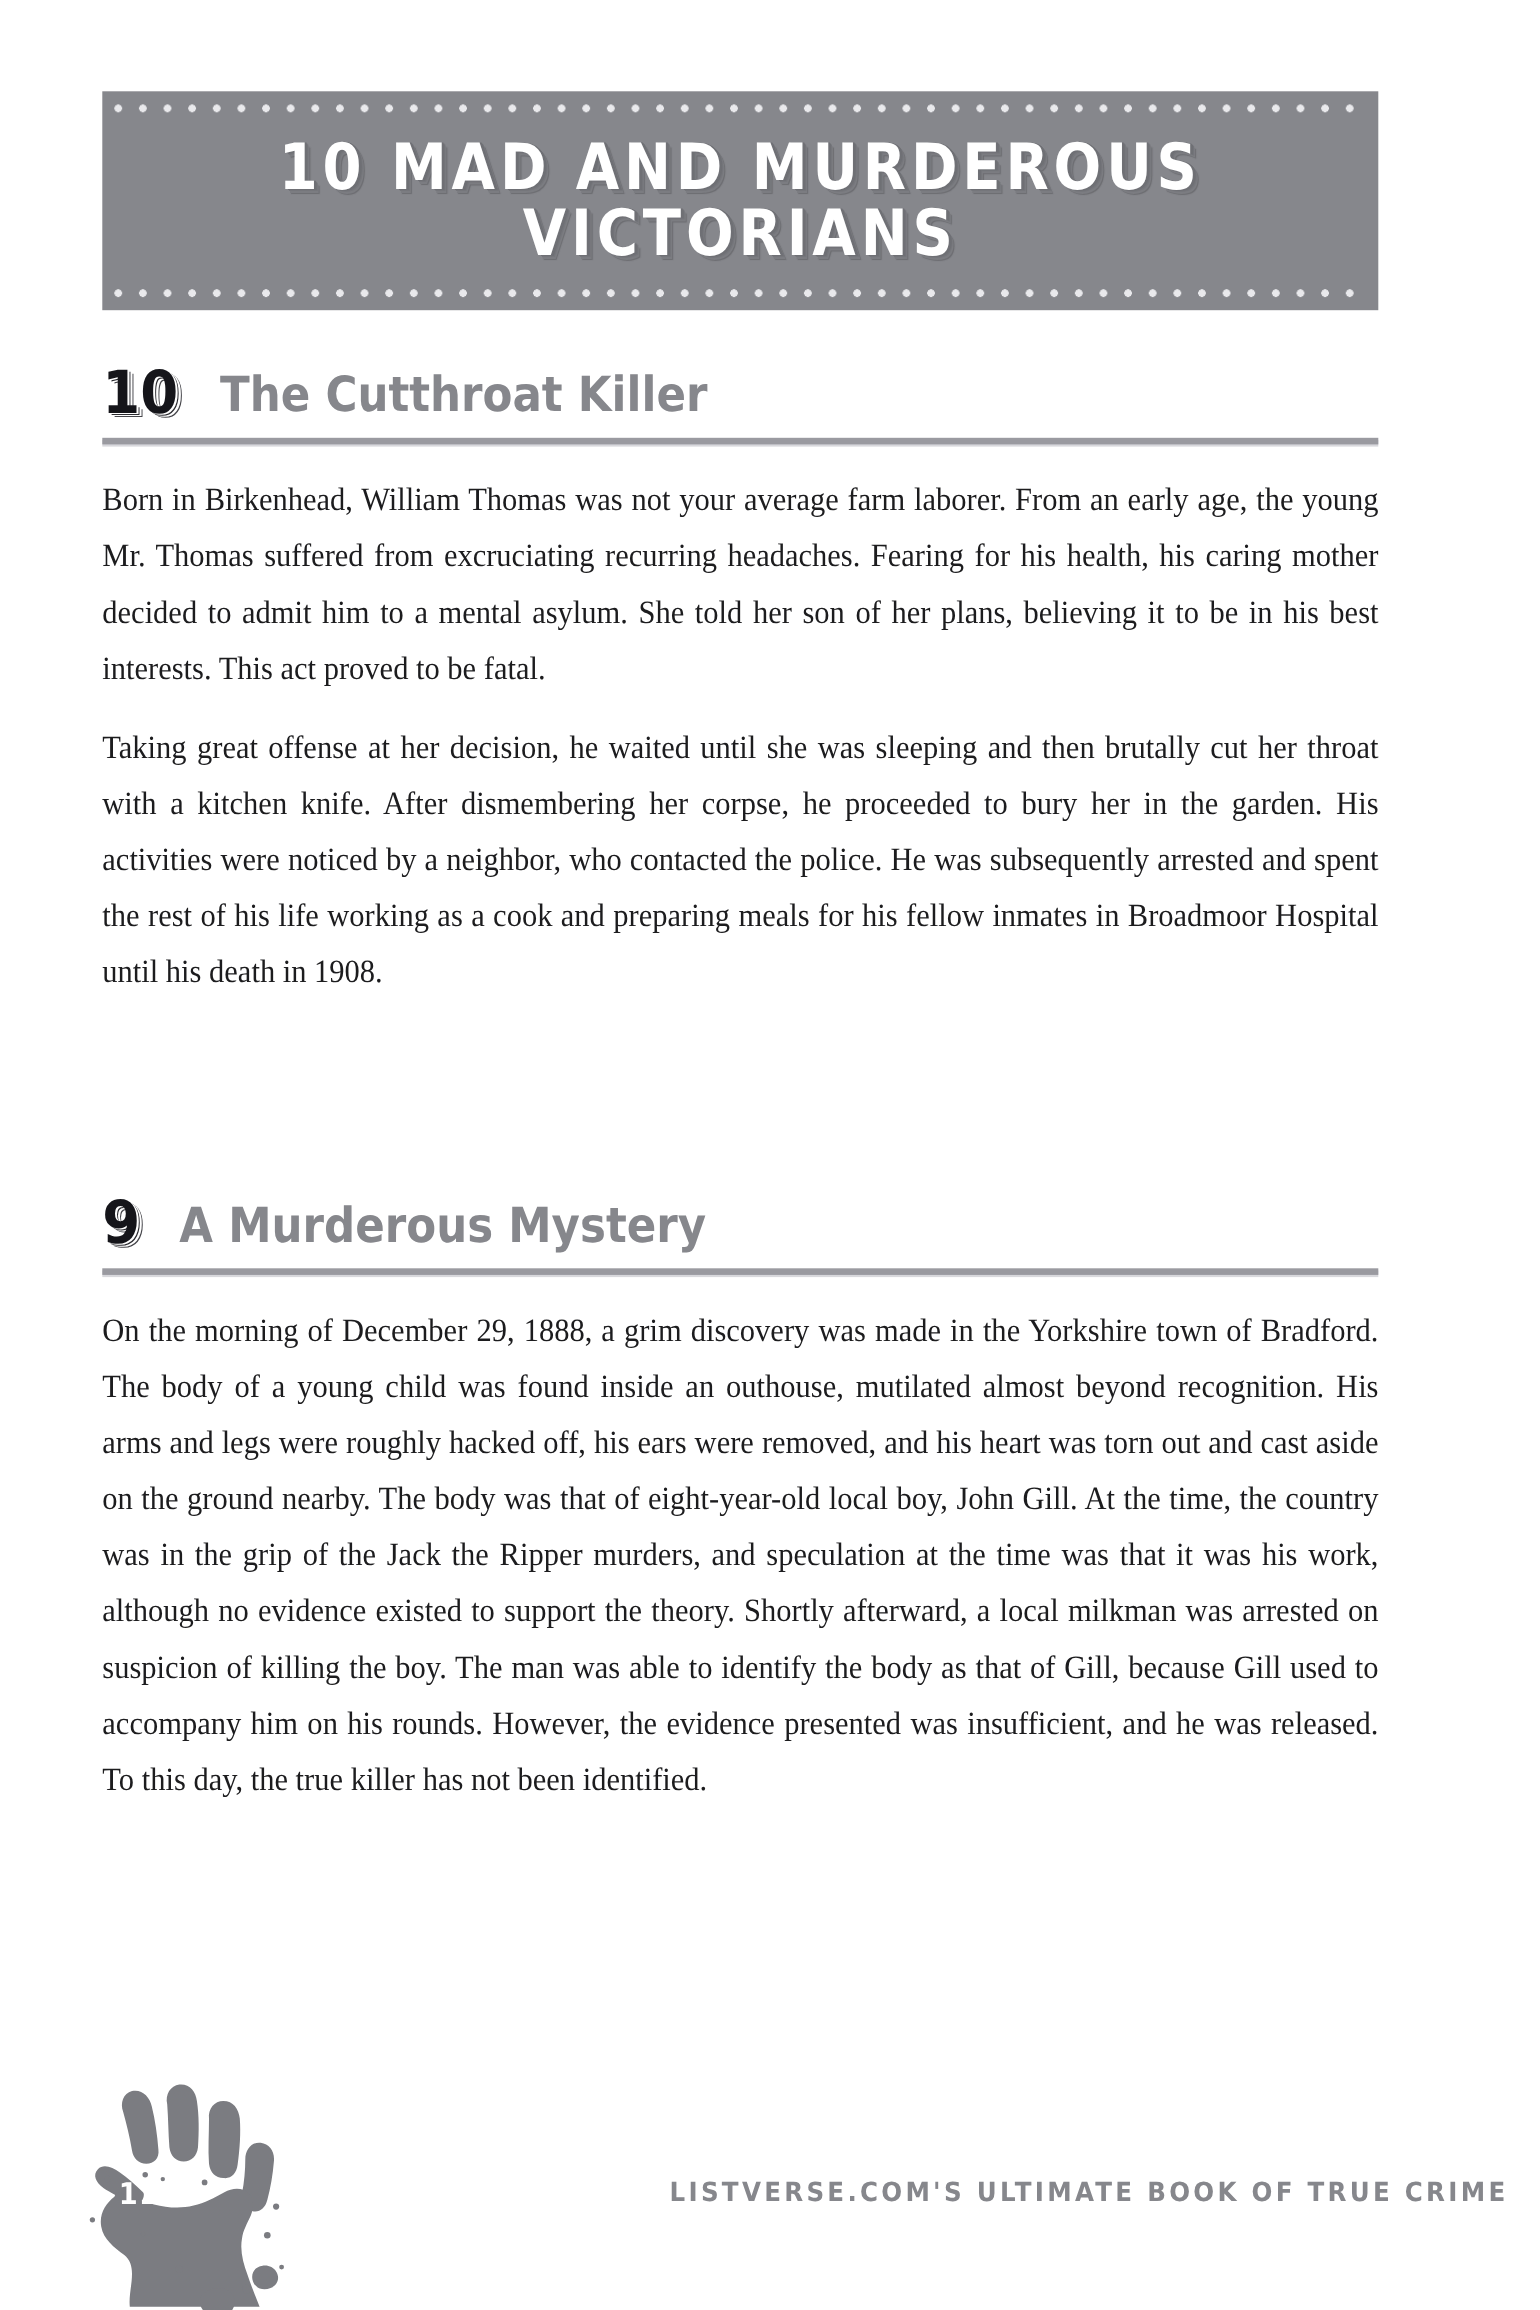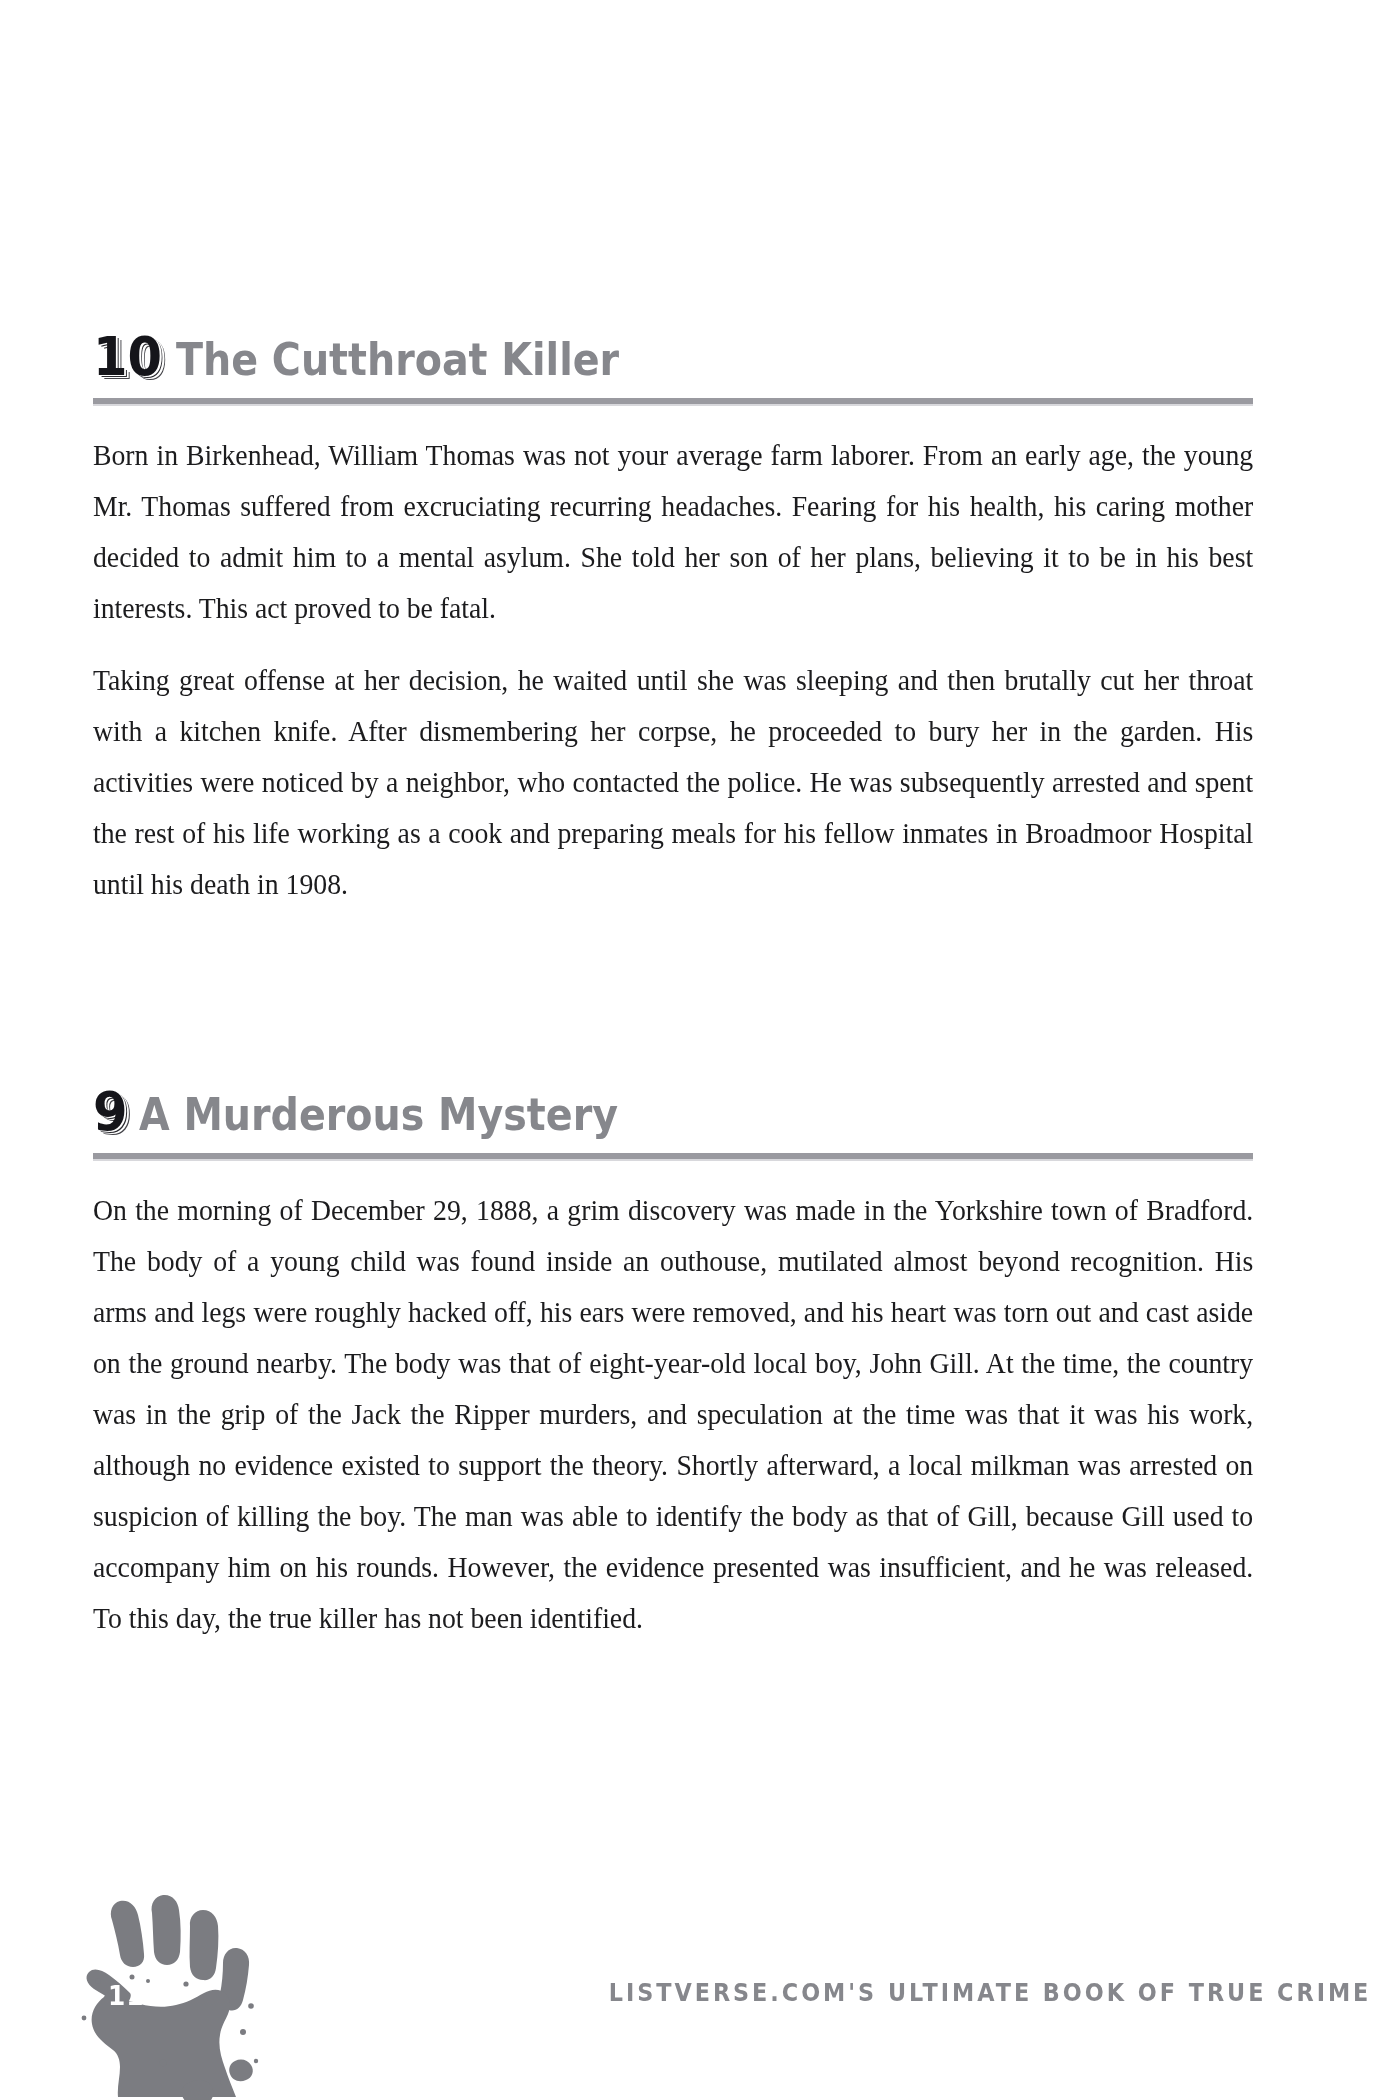--- a/index.html
+++ b/index.html
@@ -65,20 +65,21 @@
 
   
   .section {
     position: absolute;
     left: 93px;
     width: 1160px;
   }
   .section-head {
     display: flex;
     align-items: flex-end;
+    gap: 24px;
     padding-bottom: 4px;
   }
   .section-num {
     font-family: "DejaVu Sans", sans-serif;
     font-weight: bold;
     font-size: 54px;
     line-height: 1;
     color: #15151a;
     transform: scaleX(0.92);
     transform-origin: left bottom;
@@ -176,20 +177,26 @@
   .footer-caption span {
     display: inline-block;
     transform: scaleX(0.93);
   }
 </style>
 </head>
 <body>
 
 <div class="page">
 
+  <div class="banner">
+    <div class="banner-dots top"></div>
+    <div class="banner-title">10 MAD AND MURDEROUS
+VICTORIANS</div>
+    <div class="banner-dots bottom"></div>
+  </div>
 
   <div class="section" style="top: 330px;">
     <div class="section-head">
       <div class="section-num">10</div>
       <div class="section-title">The Cutthroat Killer</div>
     </div>
     <div class="section-rule"></div>
     <div class="body-copy" style="margin-top: 26px;">
       <p>Born in Birkenhead, William Thomas was not your average farm laborer. From an early age, the young Mr. Thomas suffered from excruciating recurring headaches. Fearing for his health, his caring mother decided to admit him to a mental asylum. She told her son of her plans, believing it to be in his best interests. This act proved to be fatal.</p>
       <p>Taking great offense at her decision, he waited until she was sleeping and then brutally cut her throat with a kitchen knife. After dismembering her corpse, he proceeded to bury her in the garden. His activities were noticed by a neighbor, who contacted the police. He was subsequently arrested and spent the rest of his life working as a cook and preparing meals for his fellow inmates in Broadmoor Hospital until his death in 1908.</p>

